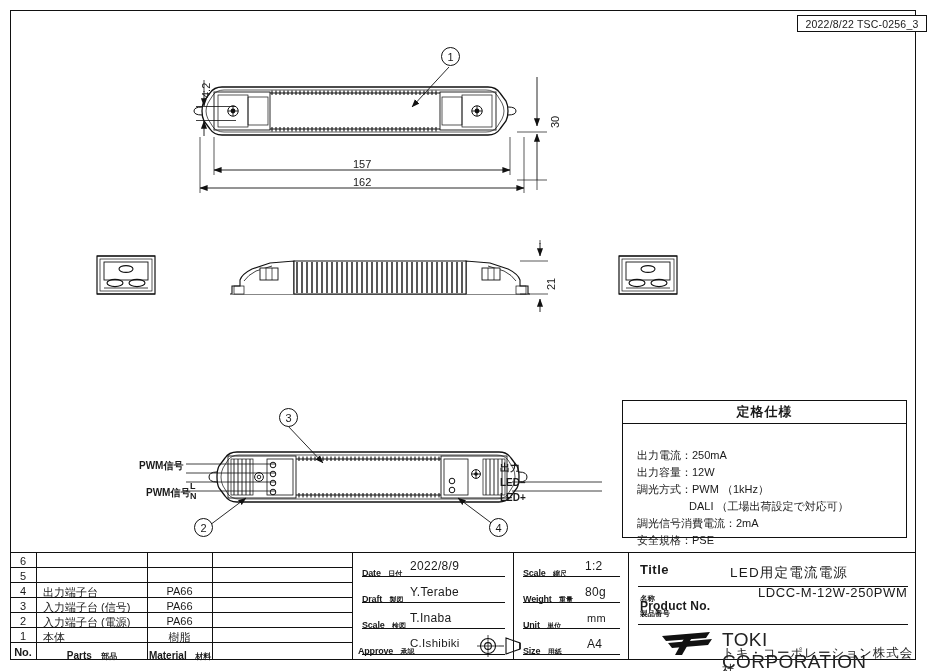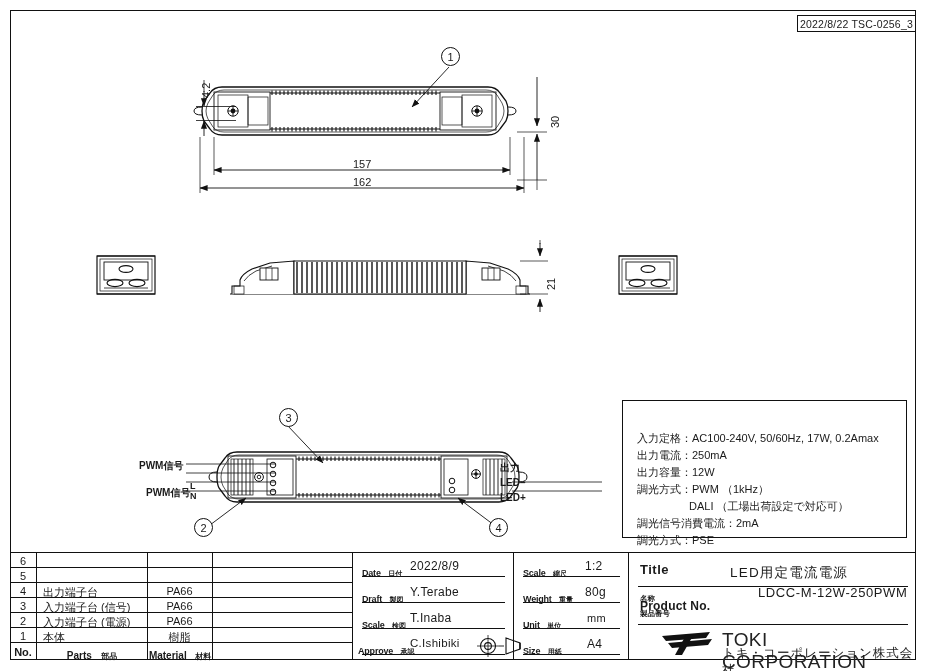--- a/index.html
+++ b/index.html
@@ -14,21 +14,21 @@
   .frame{
     position:absolute;left:10px;top:10px;width:906px;height:650px;
     border:1.6px solid #111;box-sizing:border-box;background:#fff;
   }
 
   
   .abs{position:absolute;}
 
   
   .revbox{
-    position:absolute;left:797px;top:15px;width:119px;height:17px;
+    position:absolute;left:797px;top:15px;width:130px;height:17px;
     border:1px solid #111;box-sizing:border-box;background:#fff;
     display:flex;align-items:center;justify-content:center;
     font-size:10.5px;letter-spacing:.2px;
   }
 
   
   .panel{
     position:absolute;border:1px solid #111;box-sizing:border-box;background:#fff;
   }
   #wire-panel{left:633px;top:302px;width:265px;height:78px;}
@@ -339,27 +339,27 @@
       <ellipse cx="20" cy="31" rx="8" ry="3.6" fill="none" stroke="#111" stroke-width="1.1"></ellipse>
       <ellipse cx="42" cy="31" rx="8" ry="3.6" fill="none" stroke="#111" stroke-width="1.1"></ellipse>
       <line x1="9" y1="36" x2="53" y2="36" stroke="#111" stroke-width="0.8"></line>
       <line x1="2" y1="42" x2="60" y2="42" stroke="#111" stroke-width="1.2"></line>
       <line x1="2" y1="4" x2="60" y2="4" stroke="#111" stroke-width="1.2"></line>
     </svg>
   </div>
 
 
   <div class="panel" id="rating-panel">
-    <div class="spec-line" style="left:14px;top:30px;">入力定格：AC100-240V, 50/60Hz, 17W, 0.2Amax</div>
+    <div class="panel-title">定格仕様</div>
     <div class="spec-line" style="left:14px;top:47px;">出力電流：250mA</div>
     <div class="spec-line" style="left:14px;top:64px;">出力容量：12W</div>
     <div class="spec-line" style="left:14px;top:81px;">調光方式：PWM （1kHz）</div>
     <div class="spec-line" style="left:66px;top:98px;">DALI （工場出荷設定で対応可）</div>
     <div class="spec-line" style="left:14px;top:115px;">調光信号消費電流：2mA</div>
-    <div class="spec-line" style="left:14px;top:132px;">調光方式：PSE</div>
+    <div class="spec-line" style="left:14px;top:132px;">安全規格：PSE</div>
   </div>
 
   <div class="view" style="left:215px;top:450px;">
     <svg width="306" height="54" viewBox="0 0 306 54">
       <path d="M22,2 L284,2 Q292,2 296,8 L302,16 Q304,20 304,27 Q304,34 302,38 L296,46 Q292,52 284,52 L22,52 Q14,52 10,46 L4,38 Q2,34 2,27 Q2,20 4,16 L10,8 Q14,2 22,2 Z" fill="#fff" stroke="#111" stroke-width="1.3"></path>
       <path d="M24,5 L282,5 Q289,5 293,10 L298,18 Q300,22 300,27 Q300,32 298,36 L293,44 Q289,49 282,49 L24,49 Q17,49 13,44 L8,36 Q6,32 6,27 Q6,22 8,18 L13,10 Q17,5 24,5 Z" fill="none" stroke="#111" stroke-width="0.7"></path>
 
       <rect x="13" y="6" width="68" height="42" fill="none" stroke="#111" stroke-width="0.9"></rect>
       <rect x="16" y="9" width="22" height="36" fill="none" stroke="#111" stroke-width="0.7"></rect>
       <g stroke="#111" stroke-width="0.9">

